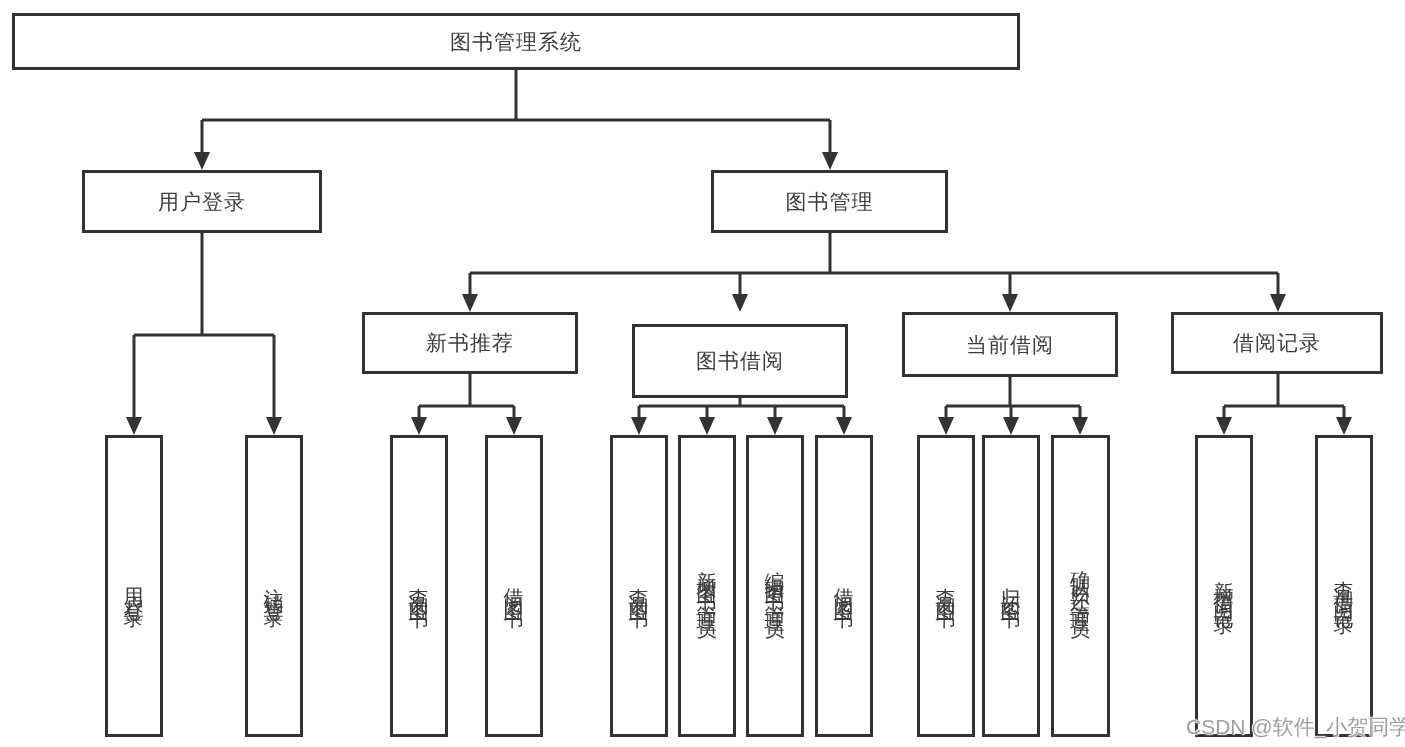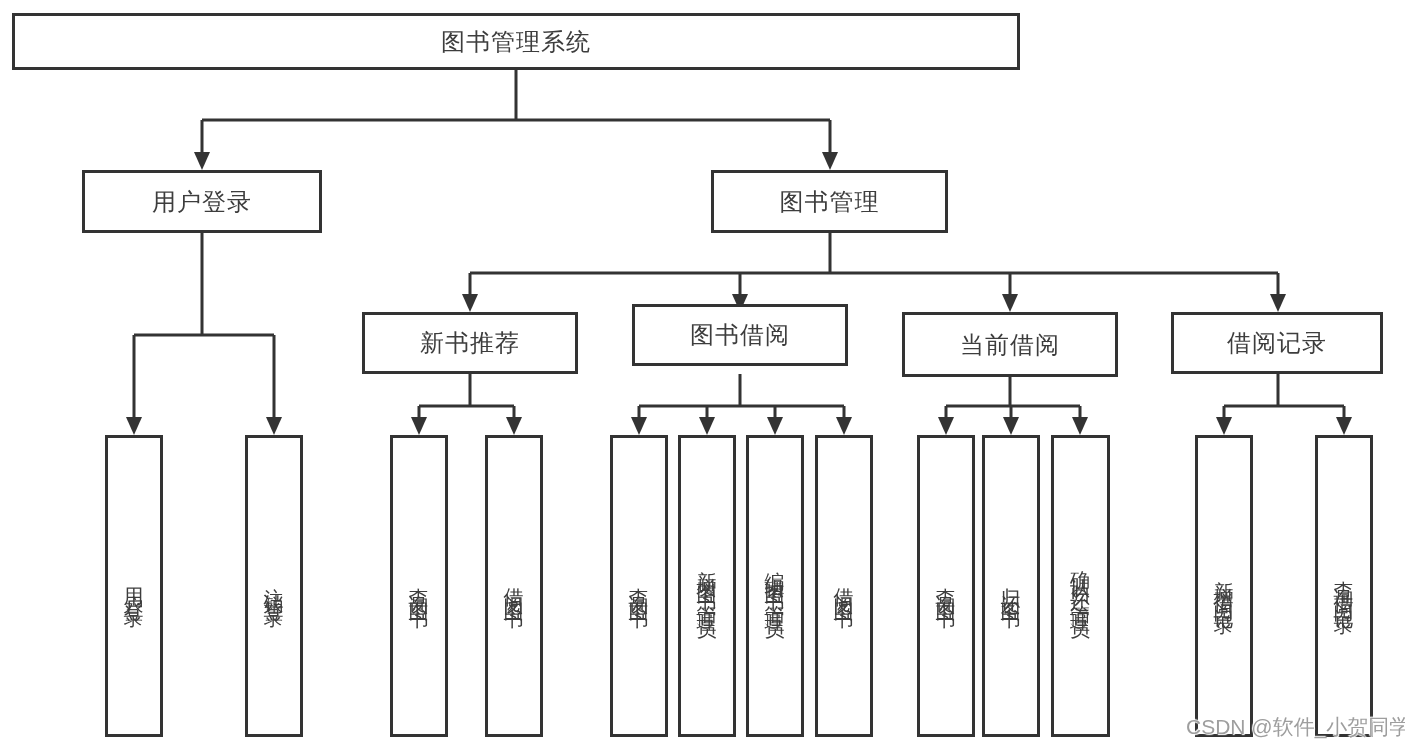--- a/index.html
+++ b/index.html
@@ -17,21 +17,21 @@
     font-family:"Liberation Sans","DejaVu Sans",sans-serif;
     color:var(--text);
   }
   .connector-svg{position:absolute;left:0;top:0;z-index:1;}
   .node{
     position:absolute;
     box-sizing:border-box;
     border:3px solid var(--line);
     background:var(--bg);
     display:flex;align-items:center;justify-content:center;
-    font-size:24px;
+    font-size:21px;
     letter-spacing:1px;
     z-index:2;
   }
   .leaf{
     position:absolute;
     box-sizing:border-box;
     border:3px solid var(--line);
     background:var(--bg);
     display:flex;align-items:center;justify-content:center;
     z-index:2;
@@ -97,21 +97,21 @@
       <path d="M1336 417 L1352 417 L1344 435 Z"></path>
     </g>
   </svg>
 
   <div class="node" style="left:12px;top:13px;width:1008px;height:57px">图书管理系统</div>
 
   <div class="node" style="left:82px;top:170px;width:240px;height:63px">用户登录</div>
   <div class="node" style="left:362px;top:312px;width:216px;height:62px">新书推荐</div>
 
   <div class="node" style="left:711px;top:170px;width:237px;height:63px">图书管理</div>
-  <div class="node" style="left:632px;top:304px;width:216px;height:62px">图书借阅</div>
+  <div class="node" style="left:632px;top:324px;width:216px;height:74px">图书借阅</div>
   <div class="node" style="left:902px;top:312px;width:216px;height:65px">当前借阅</div>
   <div class="node" style="left:1171px;top:312px;width:212px;height:62px">借阅记录</div>
 
   <div class="leaf" style="left:105px;top:435px;width:58px;height:302px">
     <span>用户登录</span>
   </div>
   <div class="leaf" style="left:245px;top:435px;width:58px;height:302px">
     <span>注销登录</span>
   </div>
 

